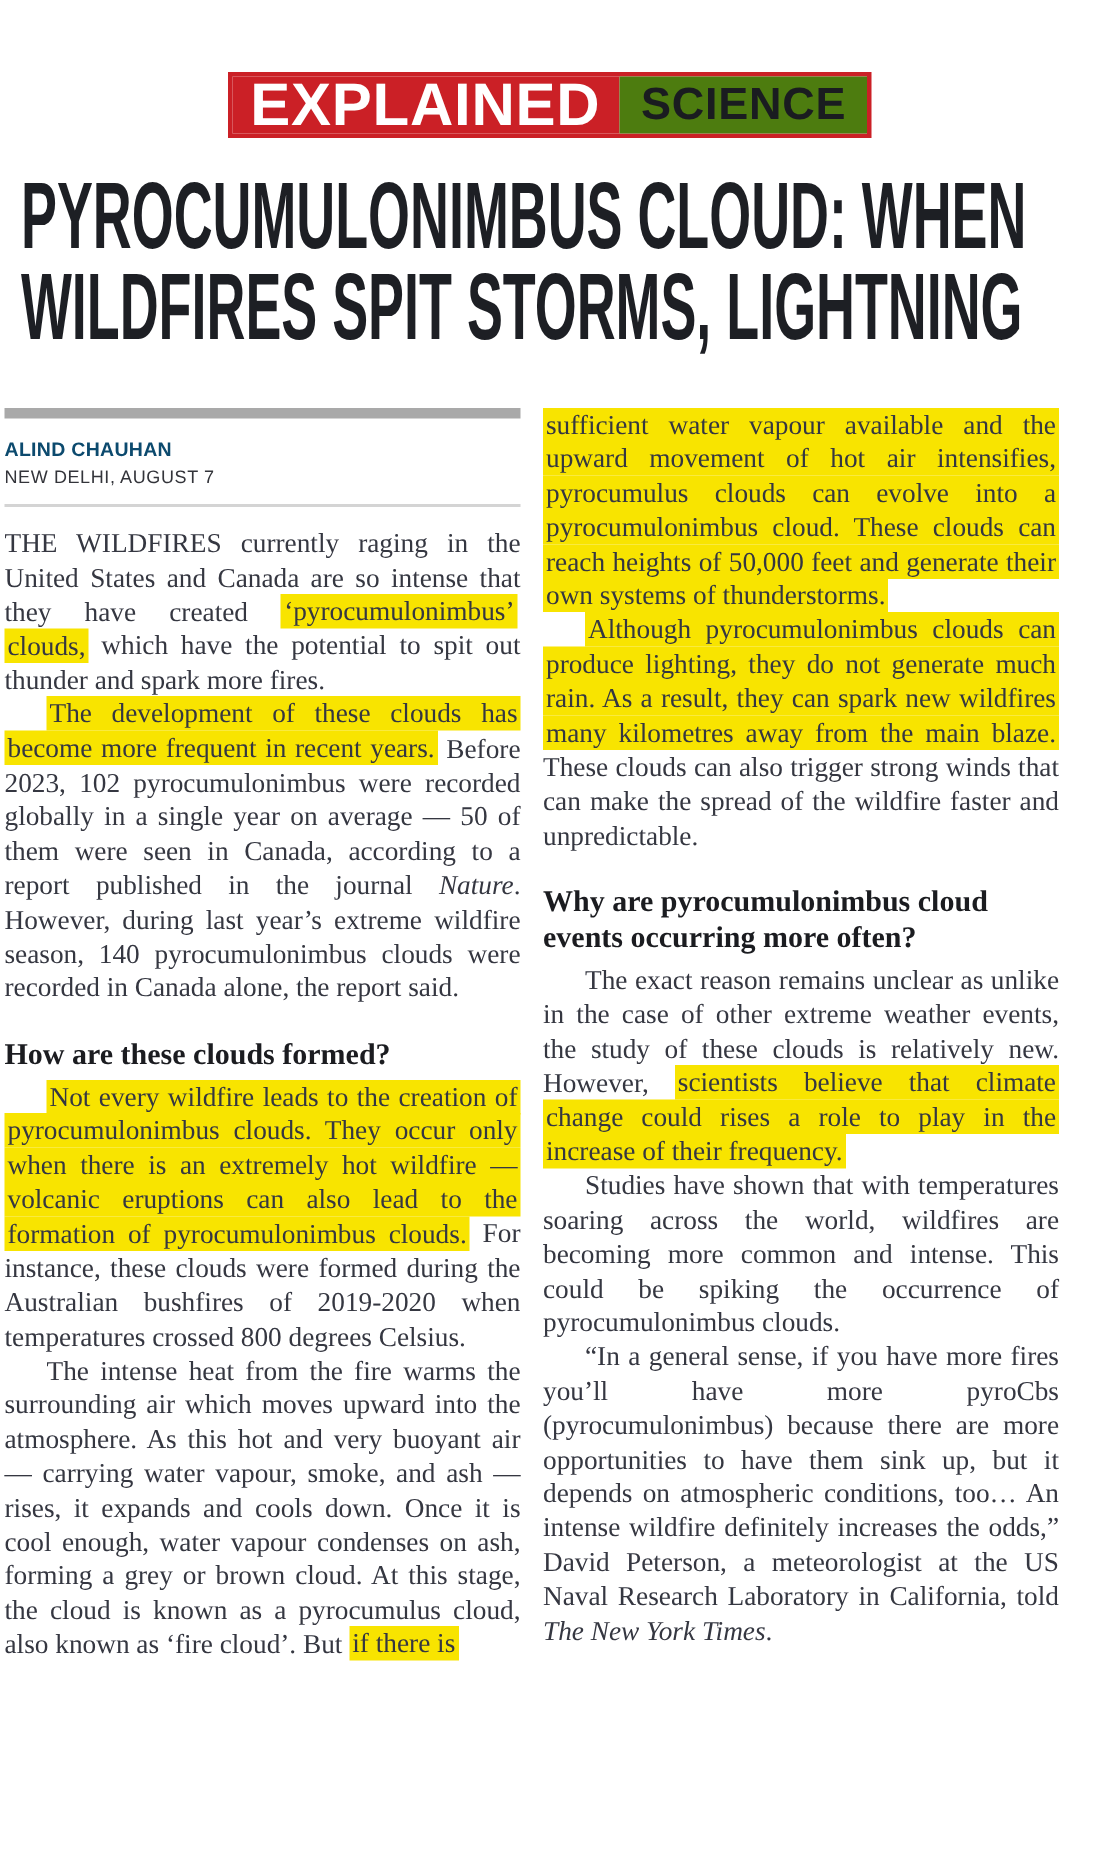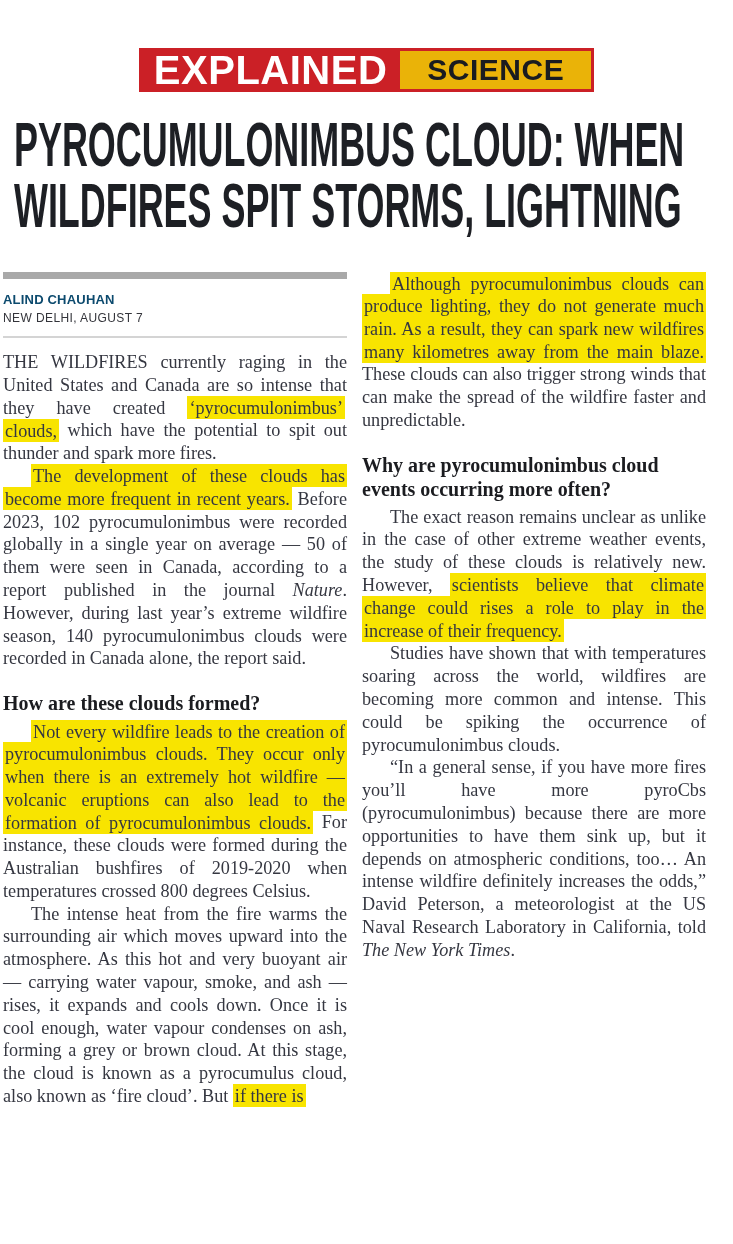--- a/index.html
+++ b/index.html
@@ -24,27 +24,27 @@
     background:var(--accent-red,#cb2026);
     color:#ffffff;
     font-family:"Liberation Sans", sans-serif;
     font-weight:bold;
     font-size:40px;
     line-height:38px;
     padding:0 13px 0 12px;
     letter-spacing:0.5px;
   }
   .badge-right {
-    background:#eab308;
+    background:#4d7c0f;
     color:#1a1c20;
     font-family:"Liberation Sans", sans-serif;
     font-weight:bold;
     font-size:30px;
     line-height:38px;
-    padding:0 27px;
+    padding:0 14px;
     letter-spacing:0.5px;
   }
 
   
   .headline { margin:22px 0 0 14px; color:#1d1f24;text-align:right; }
   .headline .hl-line {
     font-family:"Liberation Sans", sans-serif;
     font-weight:bold;
     font-size:63px;
     line-height:61px;
@@ -131,20 +131,21 @@
           <p class="para"><span>THE WILDFIRES currently raging in the United States and Canada are so intense that they have created </span><span class="hl">‘pyrocumulonimbus’ clouds,</span><span> which have the potential to spit out thunder and spark more fires.</span></p>
           <p class="para indent"><span class="hl">The development of these clouds has become more frequent in recent years.</span><span> Before 2023, 102 pyrocumulonimbus were recorded globally in a single year on average — 50 of them were seen in Canada, according to a report published in the journal </span><span class="ital">Nature</span><span>. However, during last year’s extreme wildfire season, 140 pyrocumulonimbus clouds were recorded in Canada alone, the report said.</span></p>
           <h3 class="subhead">How are these clouds formed?</h3>
           <p class="para indent"><span class="hl">Not every wildfire leads to the creation of pyrocumulonimbus clouds. They occur only when there is an extremely hot wildfire — volcanic eruptions can also lead to the formation of pyrocumulonimbus clouds.</span><span> For instance, these clouds were formed during the Australian bushfires of 2019-2020 when temperatures crossed 800 degrees Celsius.</span></p>
           <p class="para indent"><span>The intense heat from the fire warms the surrounding air which moves upward into the atmosphere. As this hot and very buoyant air — carrying water vapour, smoke, and ash — rises, it expands and cools down. Once it is cool enough, water vapour condenses on ash, forming a grey or brown cloud. At this stage, the cloud is known as a pyrocumulus cloud, also known as ‘fire cloud’. But </span><span class="hl">if there is</span></p>
         </div>
     </div>
 
     <div class="col">
       <div>
+          <p class="para"><span class="hl">sufficient water vapour available and the upward movement of hot air intensifies, pyrocumulus clouds can evolve into a pyrocumulonimbus cloud. These clouds can reach heights of 50,000 feet and generate their own systems of thunderstorms.</span></p>
           <p class="para indent"><span class="hl">Although pyrocumulonimbus clouds can produce lighting, they do not generate much rain. As a result, they can spark new wildfires many kilometres away from the main blaze.</span><span> These clouds can also trigger strong winds that can make the spread of the wildfire faster and unpredictable.</span></p>
           <h3 class="subhead">Why are pyrocumulonimbus cloud events occurring more often?</h3>
           <p class="para indent"><span>The exact reason remains unclear as unlike in the case of other extreme weather events, the study of these clouds is relatively new. However, </span><span class="hl">scientists believe that climate change could rises a role to play in the increase of their frequency.</span></p>
           <p class="para indent"><span>Studies have shown that with temperatures soaring across the world, wildfires are becoming more common and intense. This could be spiking the occurrence of pyrocumulonimbus clouds.</span></p>
           <p class="para indent"><span>“In a general sense, if you have more fires you’ll have more pyroCbs (pyrocumulonimbus) because there are more opportunities to have them sink up, but it depends on atmospheric conditions, too… An intense wildfire definitely increases the odds,” David Peterson, a meteorologist at the US Naval Research Laboratory in California, told </span><span class="ital">The New York Times</span><span>.</span></p>
         </div>
     </div>
 
   </div>
 </div>

